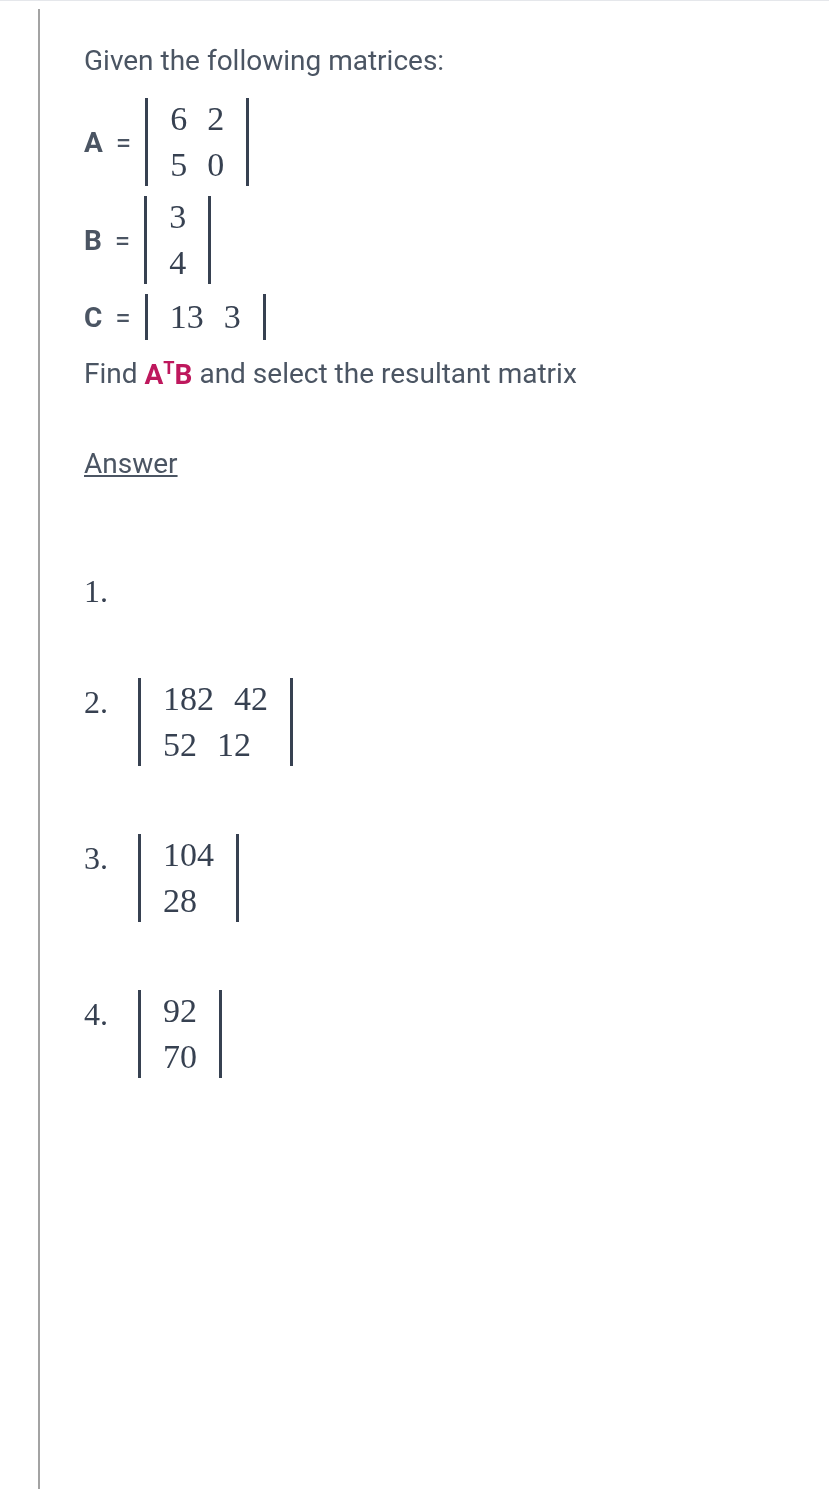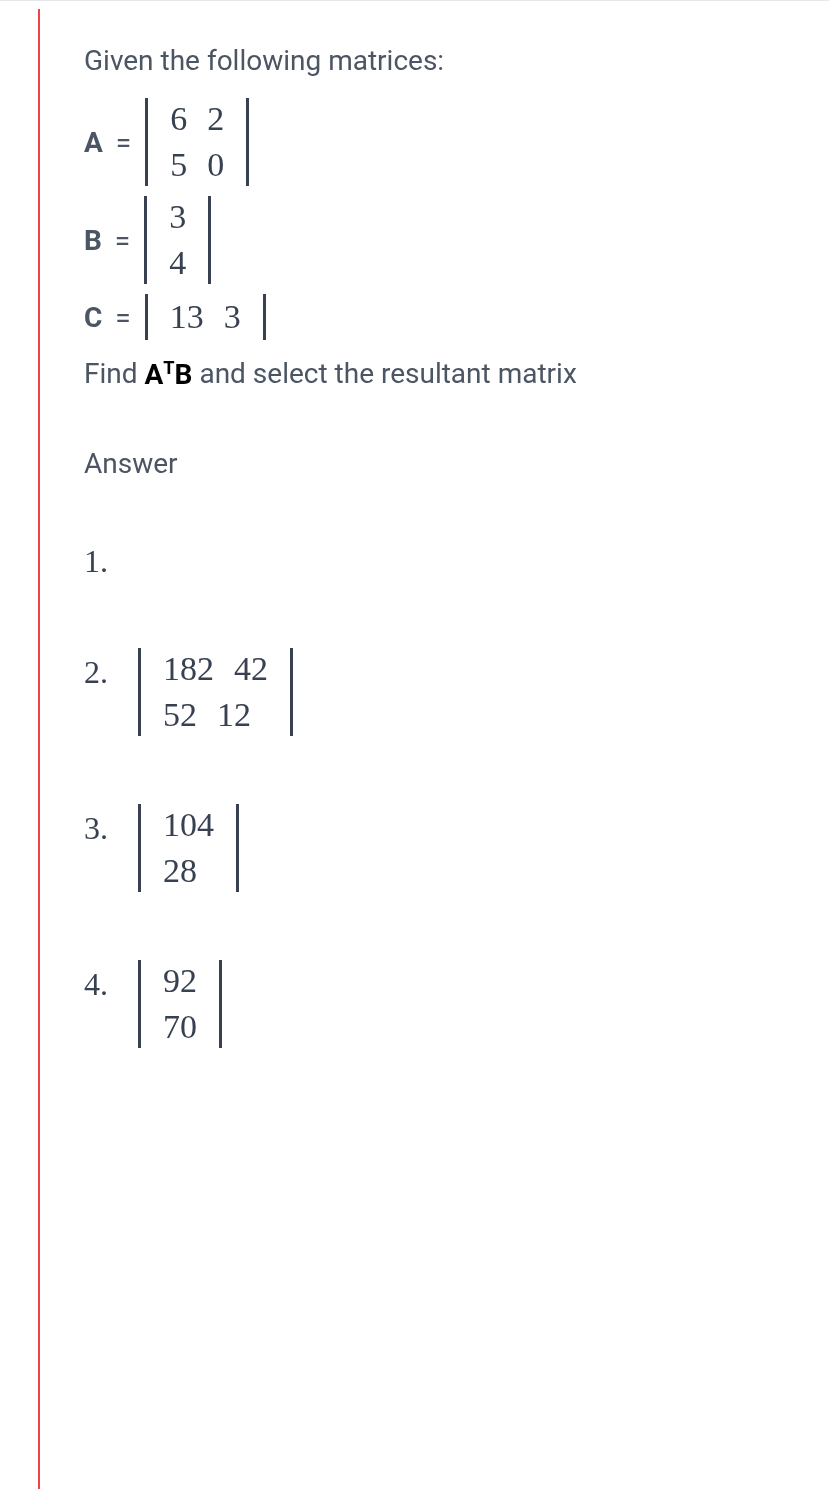--- a/index.html
+++ b/index.html
@@ -13,21 +13,21 @@
     height: 1493px;
     overflow: hidden;
     position: relative;
   }
   .top-border {
     border-top: 1px solid #e5e7eb;
     width: 100%;
     height: 1px;
   }
   .content-wrap {
-    border-left: 2px solid #ef4444;
+    border-left: 2px solid #a3a3a3;
     margin-left: 38px;
     margin-top: 8px;
     padding-left: 44px;
     padding-top: 20px;
     padding-bottom: 40px;
     min-height: 1480px;
   }
   .intro { margin-bottom: 14px; margin-top: 12px; }
   .eqrow {
     display: flex;
@@ -62,35 +62,35 @@
   }
   .cells .mrow { display: flex; }
   .cells .mcell { 
     text-align: right; 
     padding: 6px 10px;
     min-width: 28px;
   }
   .cells.onerow .mrow { padding: 2px 0; }
   .question { margin-top: 10px; margin-bottom: 50px; }
   .sup { font-size: 0.65em; vertical-align: super; }
-  .answer-hdr { margin-bottom: 50px; }
+  .answer-hdr { margin-bottom: 80px; text-decoration: underline; }
   .opt {
     display: flex;
     align-items: flex-start;
     margin-bottom: 60px;
   }
   .opt-num {
     font-family: "Times New Roman", Times, serif;
     color: #374151;
     font-size: 32px;
     margin-right: 20px;
     padding-top: 6px;
     min-width: 34px;
   }
-  .bold { font-weight: 700; color:#000000; }
+  .bold { font-weight: 700; color:#be185d; }
 </style>
 </head>
 <body>
 
 <div class="top-border"></div>
 
 <div class="content-wrap">
 
   <p class="intro">Given the following matrices:</p>
 

